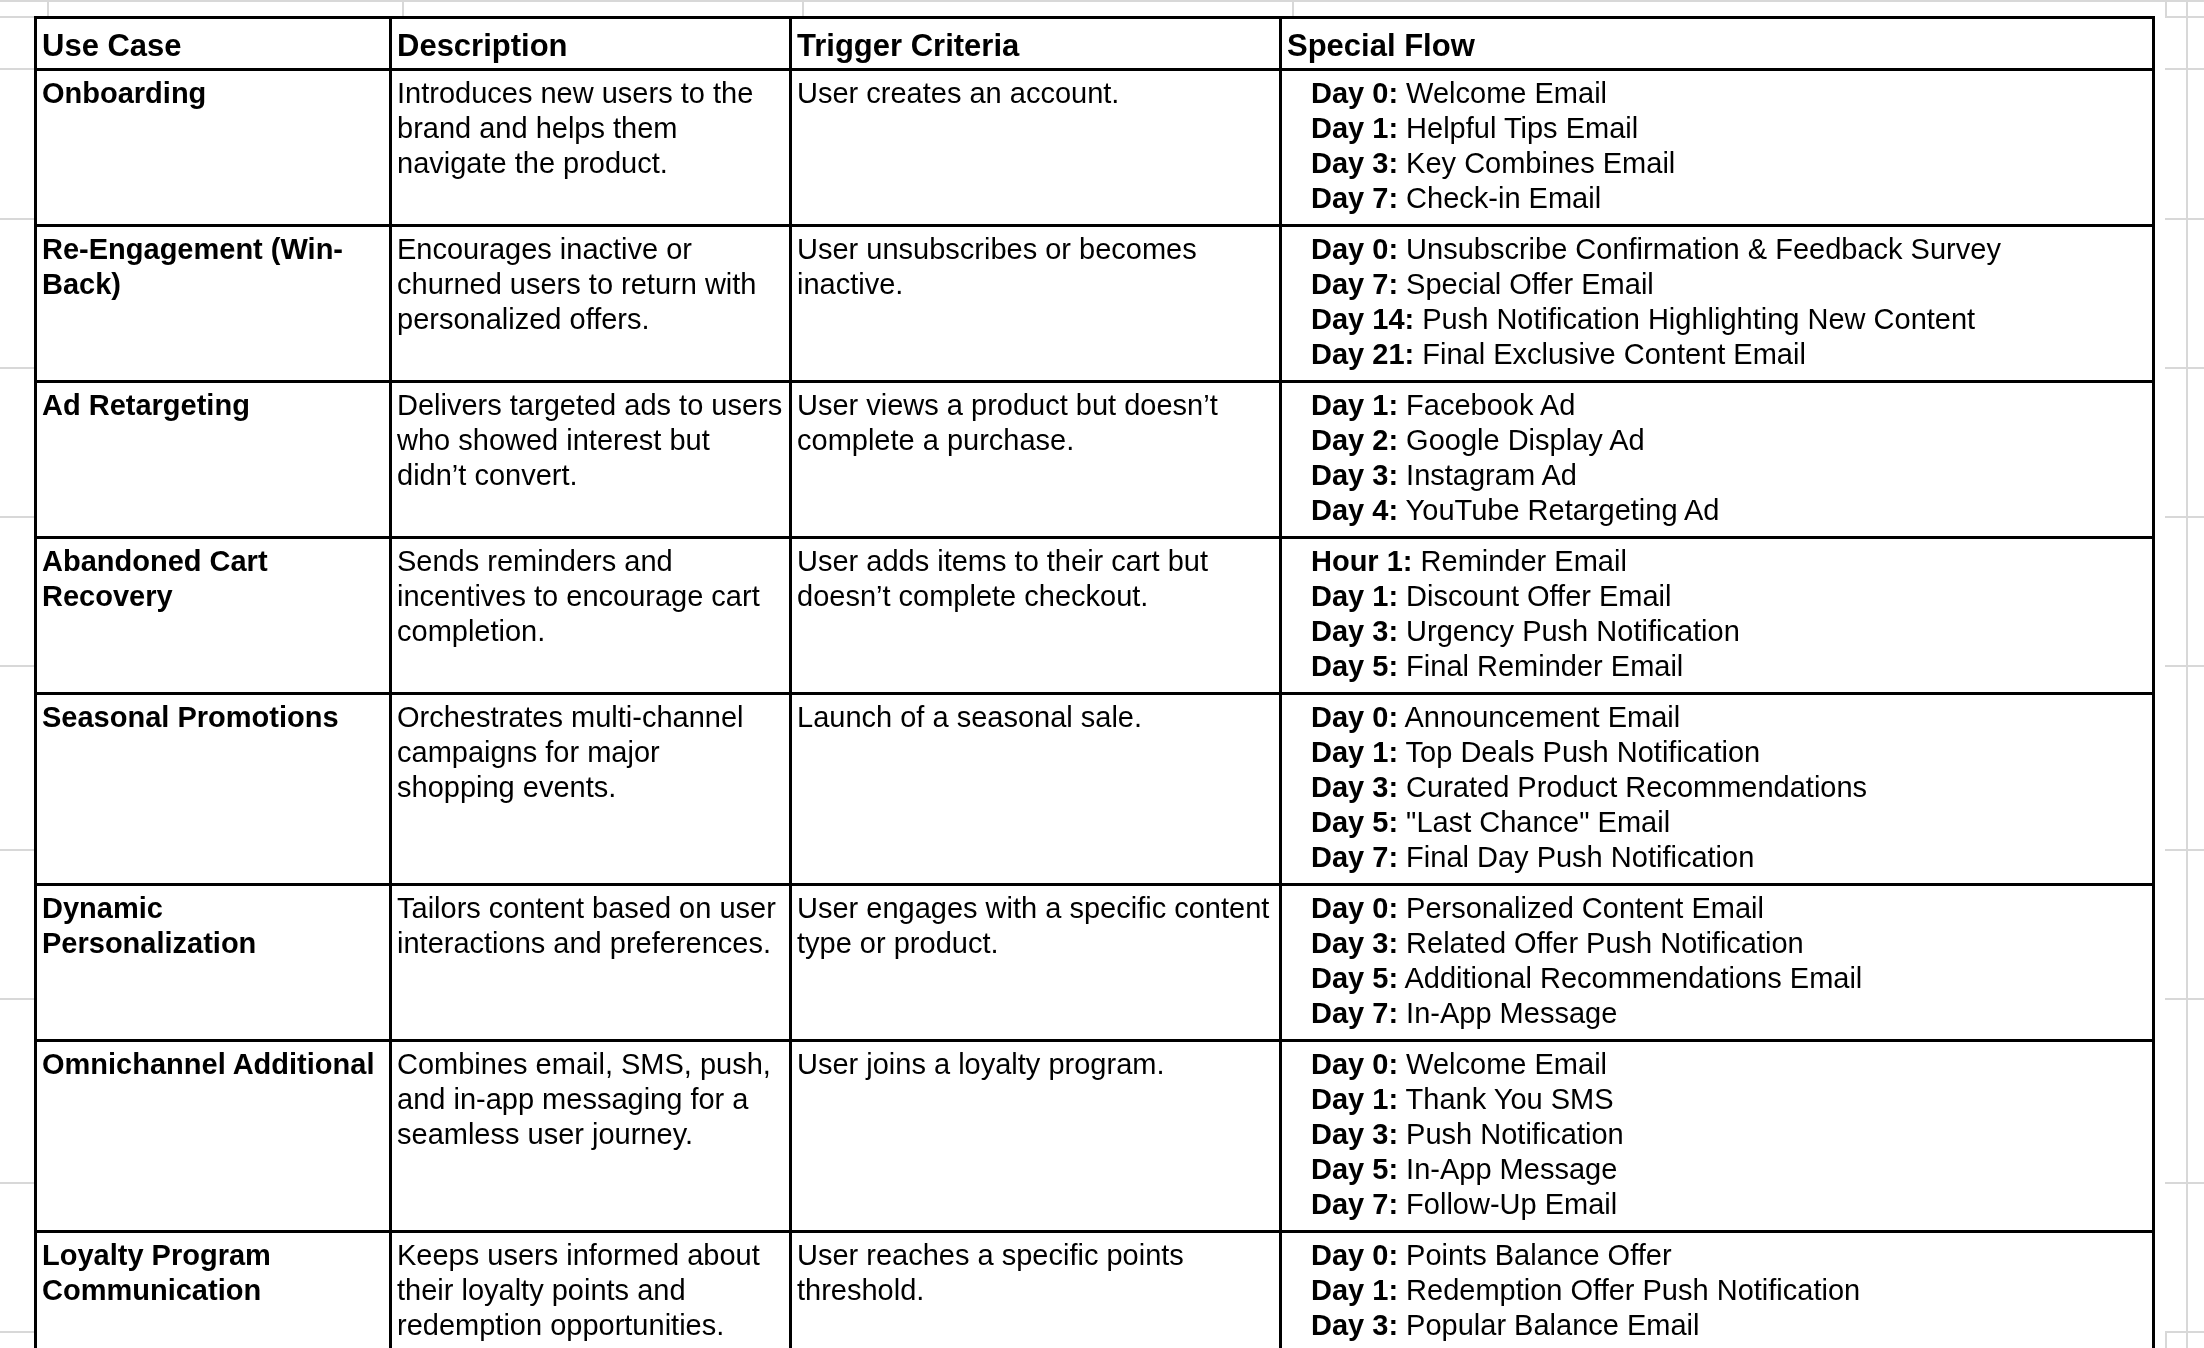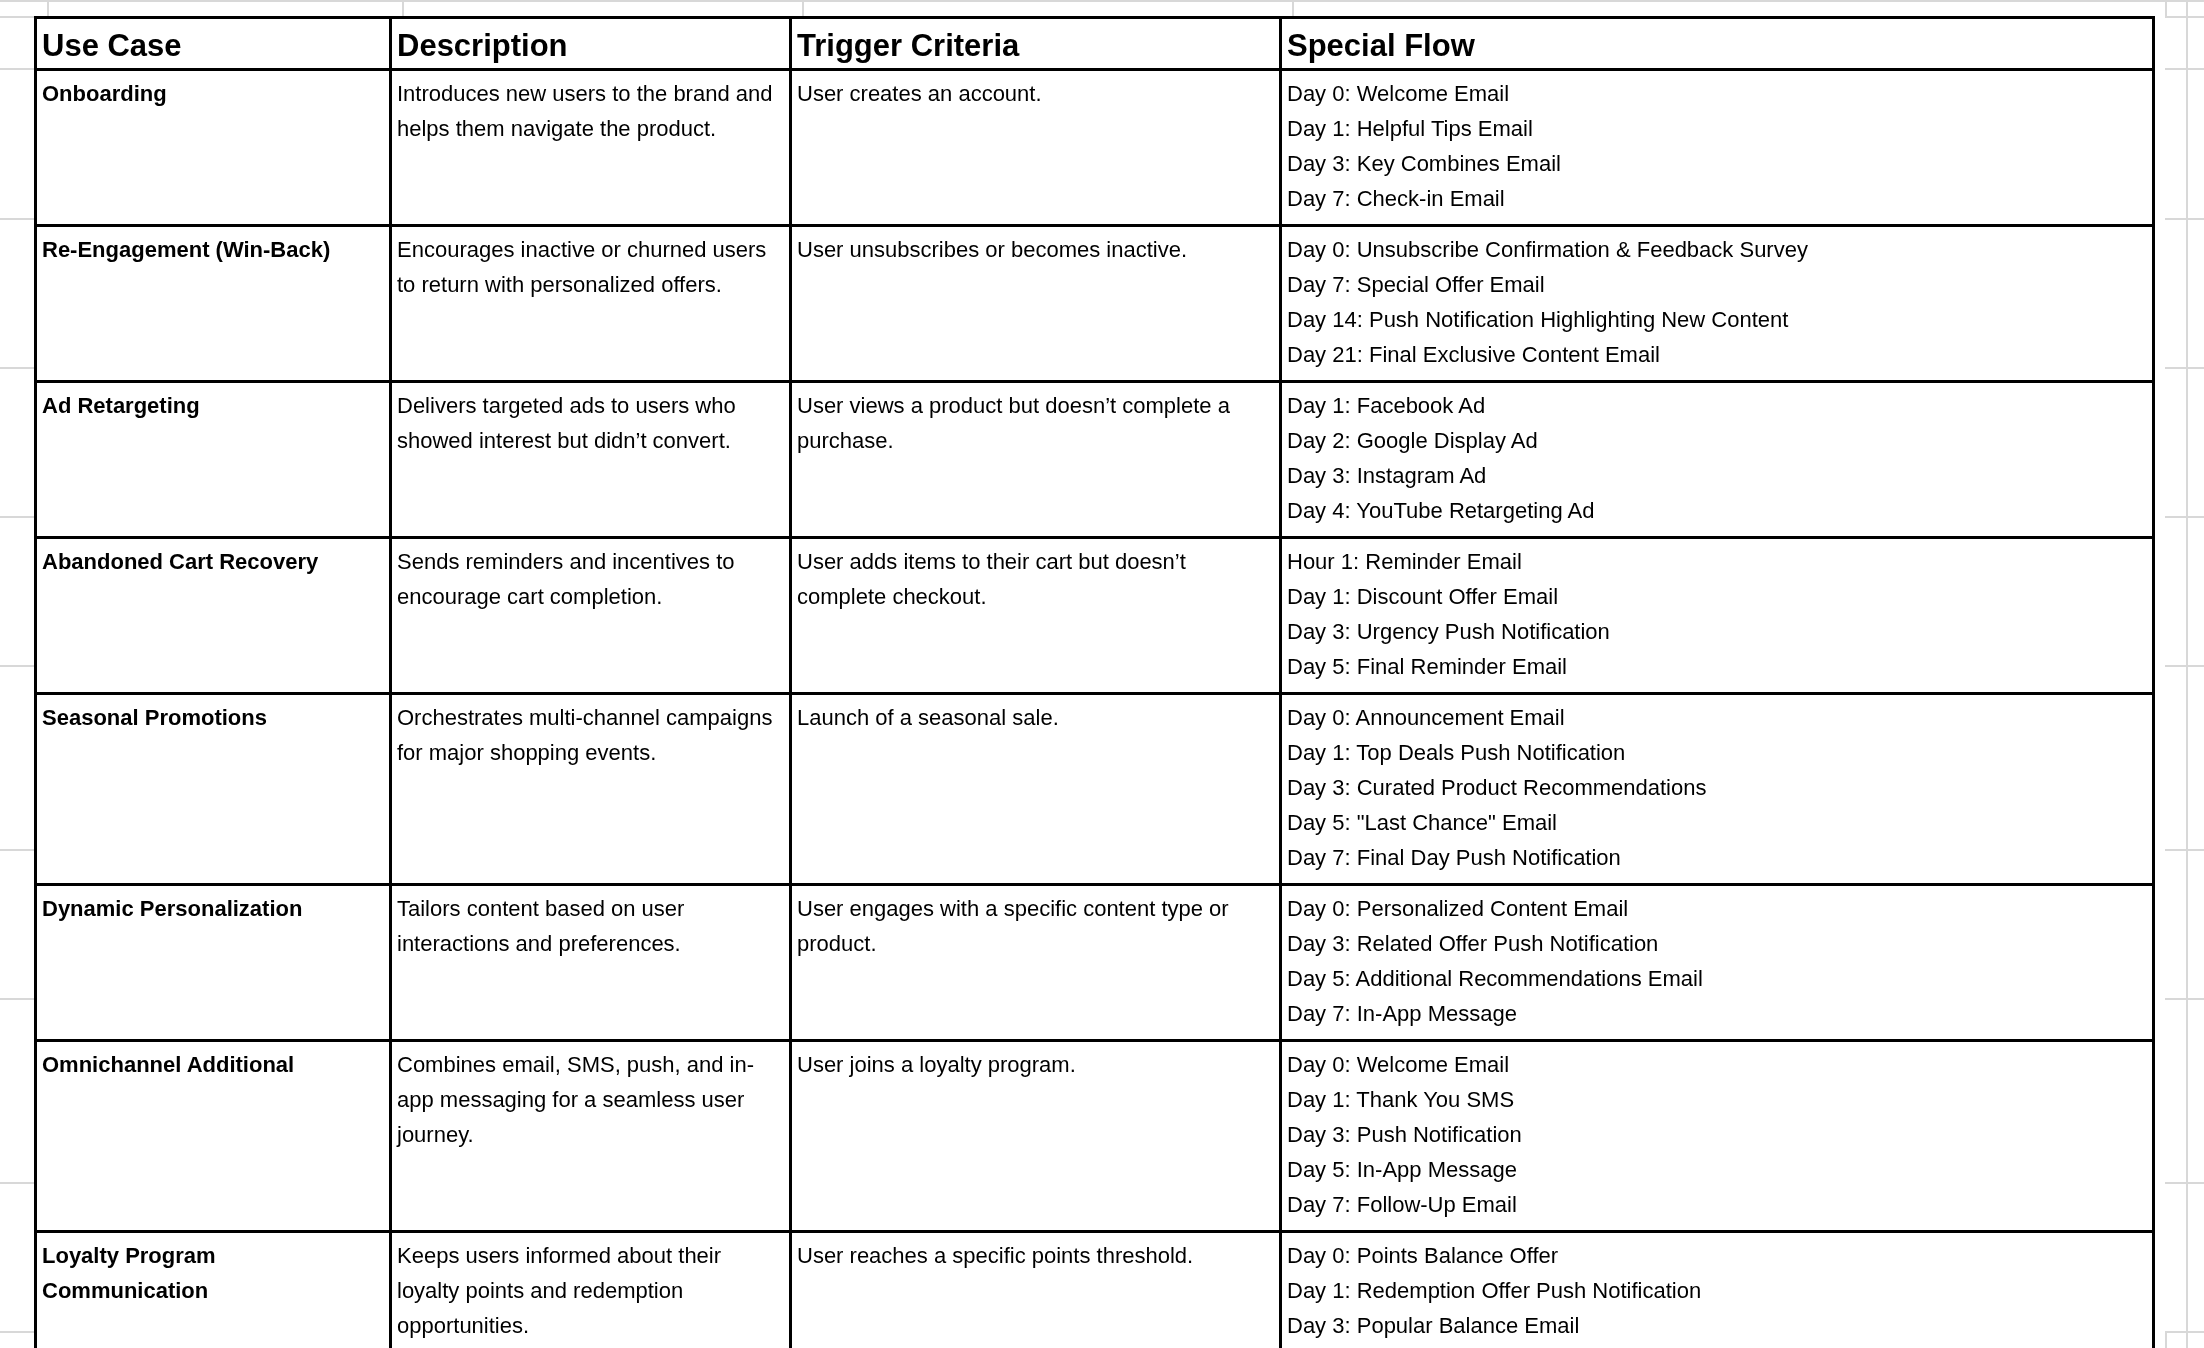--- a/index.html
+++ b/index.html
@@ -52,26 +52,26 @@
     vertical-align:middle;
     padding:4px 4px 0 5px;
     white-space:nowrap;
   }
   tbody tr{height:149px;}
   tbody tr:nth-child(1){height:150px;}
   tbody tr:nth-child(5){height:184px;}
   tbody tr:nth-child(7){height:184px;}
   td{
     vertical-align:top;
-    font-size:22px;
+    font-size:29px;
     line-height:35px;
     padding:5px 4px 8px 5px;
   }
   td.use-cell{font-weight:bold;}
-  .jline b{font-weight:normal;}
+  .jline b{font-weight:bold;margin-left:24px;}
 </style>
 </head>
 <body>
 
 <div class="sheet">
   <div id="gridlines">
       <div class="gl h" style="left: 0px; top: 0px; width: 2204px;"></div>
       <div class="gl v" style="left: 47px; top: 0px; height: 16px;"></div>
       <div class="gl v" style="left: 47px; top: 1331px; height: 17px;"></div>
       <div class="gl v" style="left: 402px; top: 0px; height: 16px;"></div>

